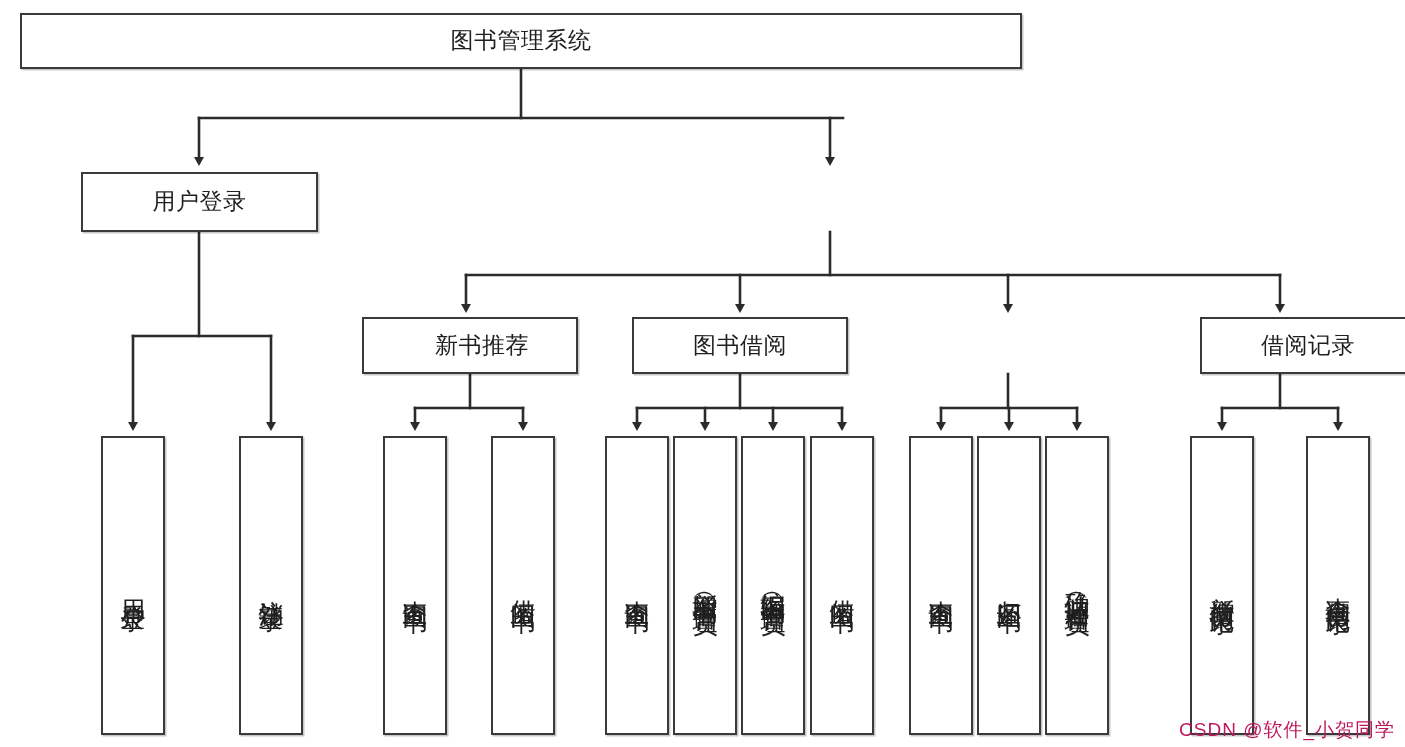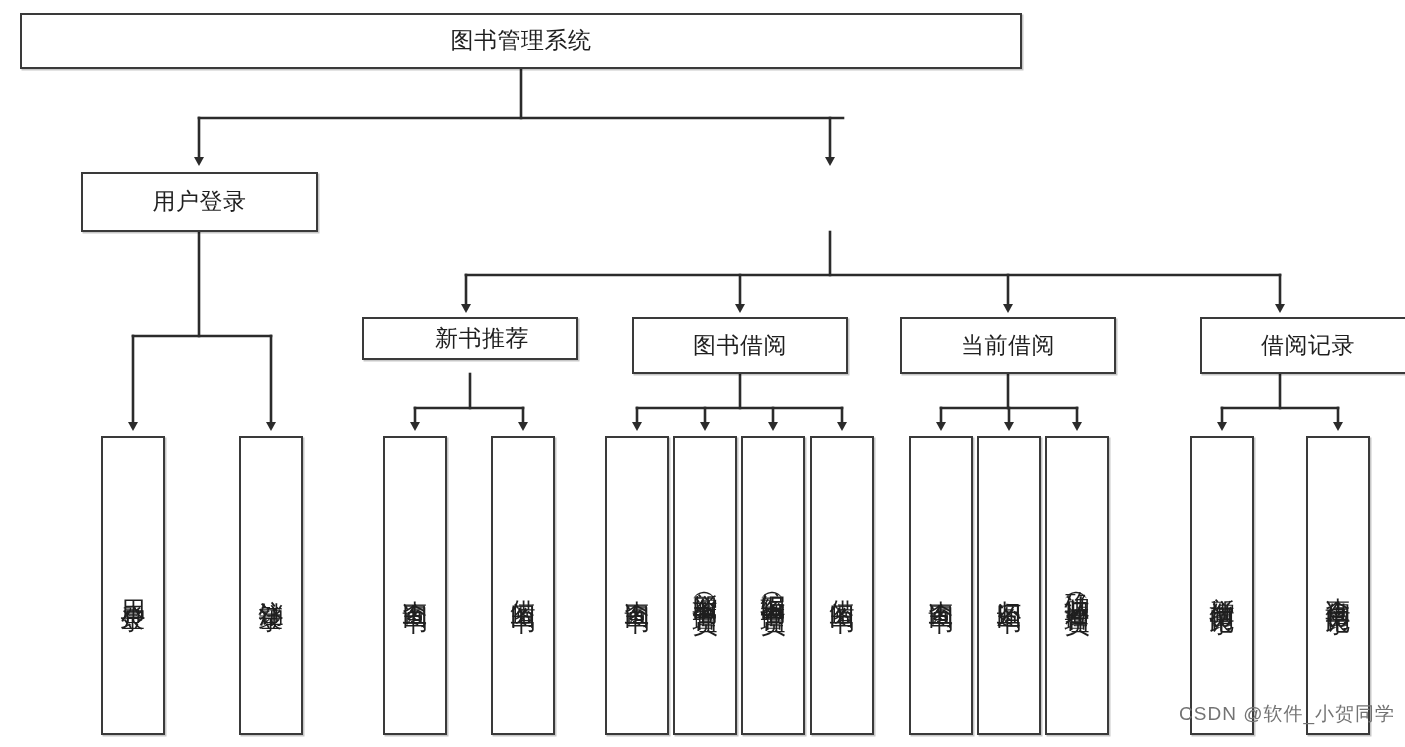--- a/index.html
+++ b/index.html
@@ -55,23 +55,23 @@
     writing-mode: vertical-rl;
     text-orientation: upright;
     font-size: 25px;
     letter-spacing: 3px;
     line-height: 1;
     max-height: 100%;
   }
   .watermark {
     position: absolute;
     right: 10px;
-    bottom: 20px;
+    bottom: 4px;
     font-size: 19px;
-    color: #737373;
+    color: #be185d;
     letter-spacing: 1px;
     user-select: none;
     white-space: nowrap;
   }
 </style>
 </head>
 <body>
 
 <div id="canvas">
 
@@ -130,31 +130,28 @@
 
   <div class="node horizontal" style="left:20px; top:13px; width:1002px; height:56px;">
     <span class="node-label">图书管理系统</span>
   </div>
 
   <div class="node horizontal" style="left:81px; top:172px; width:237px; height:60px;">
     <span class="node-label">用户登录</span>
   </div>
 
 
-  <div class="node horizontal" style="left:362px; top:317px; width:216px; height:43px;padding-left:24px;">
+  <div class="node horizontal" style="left:362px; top:317px; width:216px; height:57px;padding-left:24px;">
     <span class="node-label">新书推荐</span>
   </div>
 
   <div class="node horizontal" style="left:632px; top:317px; width:216px; height:57px;">
     <span class="node-label">图书借阅</span>
   </div>
 
-  <div class="node horizontal" style="left:900px; top:317px; width:216px; height:57px;">
-    <span class="node-label">当前借阅</span>
-  </div>
 
   <div class="node horizontal" style="left:1172px; top:317px; width:216px; height:57px;margin-left:28px;">
     <span class="node-label">借阅记录</span>
   </div>
 
   <div class="node vertical" style="left:101px; top:436px; width:64px; height:299px;">
     <span class="node-label">用户登录</span>
   </div>
 
   <div class="node vertical" style="left:239px; top:436px; width:64px; height:299px;">

